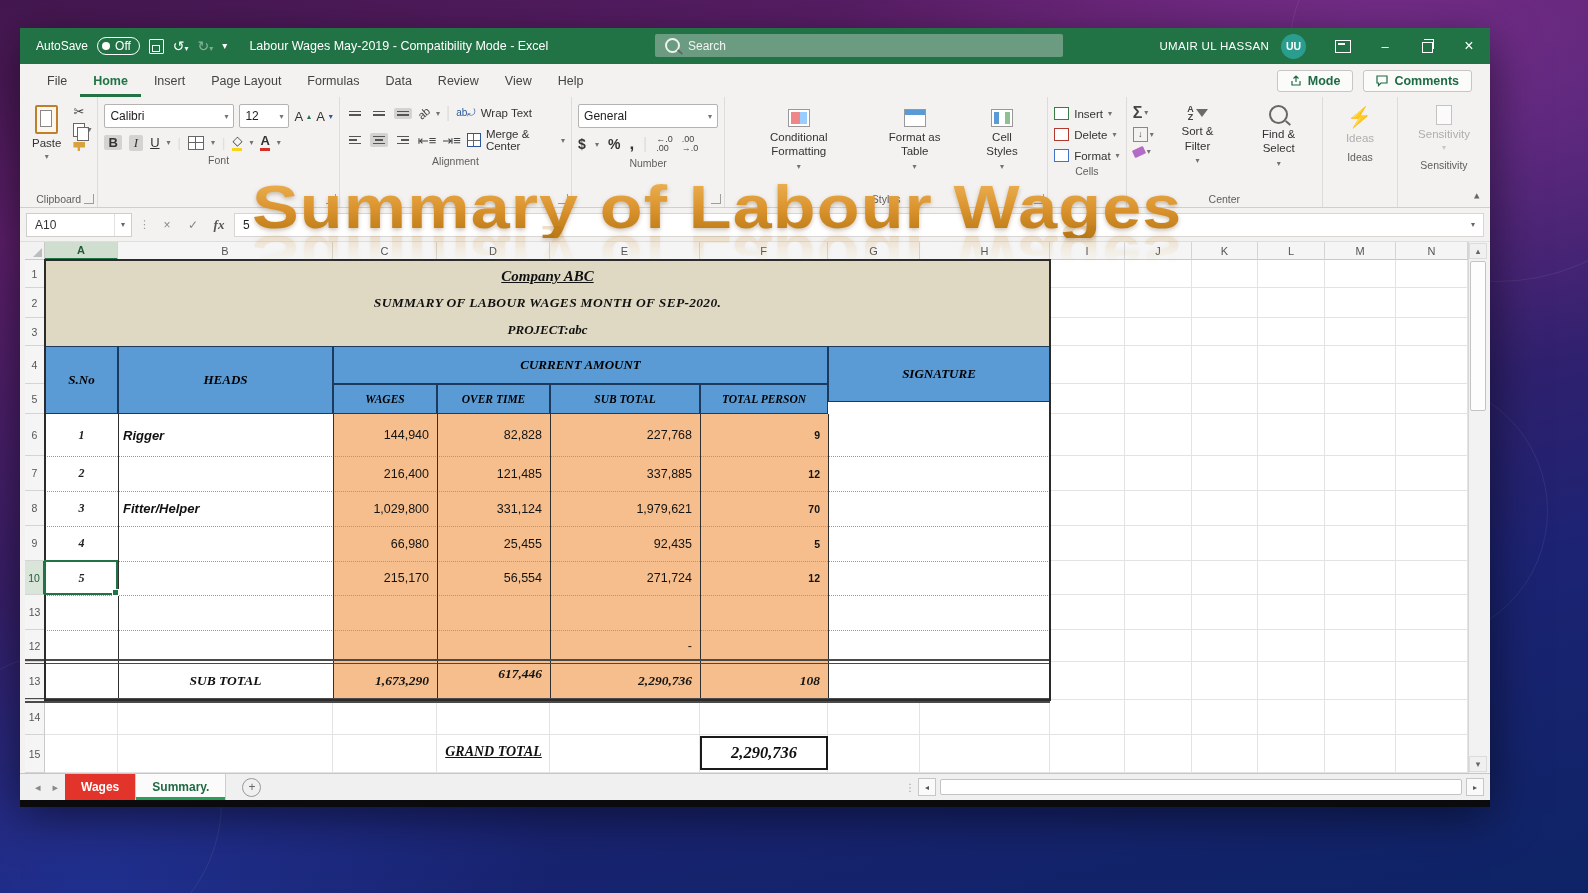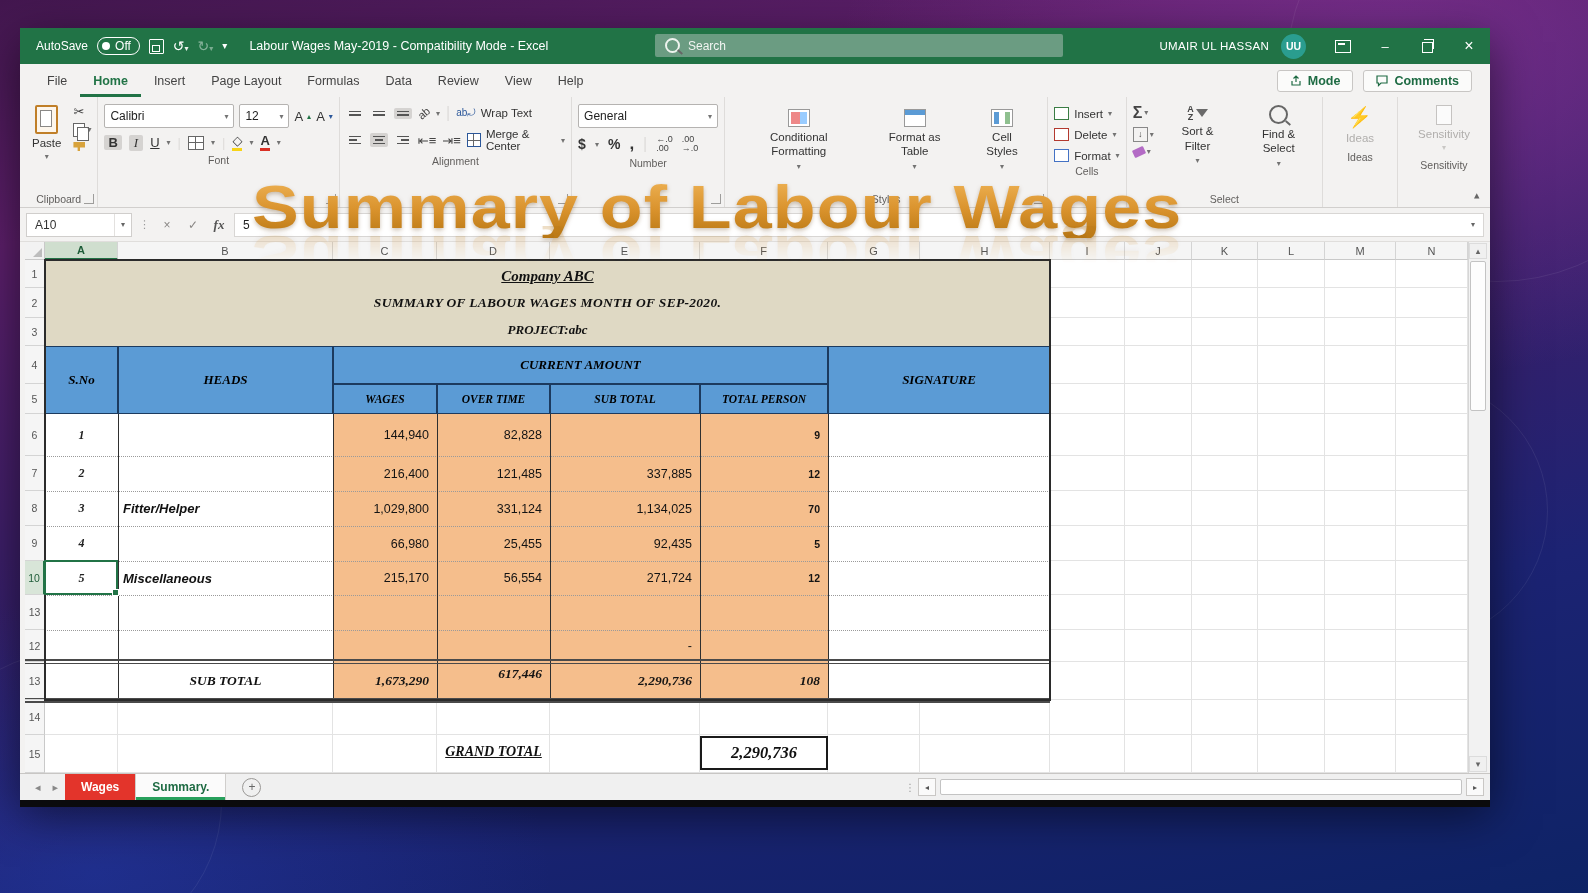--- a/index.html
+++ b/index.html
@@ -434,21 +434,21 @@
           <span class="twoline">Sort &amp; Filter</span>
             <span class="caret" style="color:#666">▾</span>
         </div>
         <div class="bigbtn">
           <span class="mag" style="width:15px;height:15px"></span>
           <span class="twoline">Find &amp; Select</span>
             <span class="caret" style="color:#666">▾</span>
         </div>
       </div>
       <div class="rgroup-label">
-          <span>Select</span>
+          <span>Center</span>
         </div>
     </div>
 
     <div class="rgroup" style="min-width:62px">
       <div class="bigbtn dim" style="margin:0 auto">
         <span class="bolt">⚡</span>
         <span>Ideas</span>
       </div>
       <div class="rgroup-label">
           <span>Ideas</span>
@@ -732,55 +732,56 @@
         <div class="bz3">PROJECT:abc</div>
       </div>
       <div class="orange" style="left: 313px; top: 172px; width: 495px; height: 286px;"></div>
       <div class="blue" style="left: 25px; top: 104px; width: 73px; height: 68px;">S.No</div>
       <div class="blue" style="left: 313px; top: 104px; width: 495px; height: 38px;">CURRENT AMOUNT</div>
       <div class="blue" style="left: 98px; top: 104px; width: 215px; height: 68px;">HEADS</div>
       <div class="blue sub" style="left: 313px; top: 142px; width: 104px; height: 30px;">WAGES</div>
       <div class="blue sub" style="left: 417px; top: 142px; width: 113px; height: 30px;">OVER TIME</div>
       <div class="blue sub" style="left: 530px; top: 142px; width: 150px; height: 30px;">SUB TOTAL</div>
       <div class="blue sub" style="left: 680px; top: 142px; width: 128px; height: 30px;">TOTAL PERSON</div>
-      <div class="blue" style="left: 808px; top: 104px; width: 222px; height: 68px;">SIGNATURE</div>
+      <div class="blue" style="left: 808px; top: 104px; width: 222px; height: 56px;">SIGNATURE</div>
       <div class="dot" style="left: 25px; top: 214px; width: 1005px; height: 1px;"></div>
       <div class="dot" style="left: 25px; top: 249px; width: 1005px; height: 1px;"></div>
       <div class="dot" style="left: 25px; top: 284px; width: 1005px; height: 1px;"></div>
       <div class="dot" style="left: 25px; top: 319px; width: 1005px; height: 1px;"></div>
       <div class="dot" style="left: 25px; top: 353px; width: 1005px; height: 1px;"></div>
       <div class="dot" style="left: 25px; top: 388px; width: 1005px; height: 1px;"></div>
       <div class="vline" style="left: 98px; top: 172px; width: 1px; height: 286px;"></div>
       <div class="vline" style="left: 313px; top: 172px; width: 1px; height: 286px;"></div>
       <div class="vline" style="left: 417px; top: 172px; width: 1px; height: 286px;"></div>
       <div class="vline" style="left: 530px; top: 172px; width: 1px; height: 286px;"></div>
       <div class="vline" style="left: 680px; top: 172px; width: 1px; height: 286px;"></div>
       <div class="vline" style="left: 808px; top: 172px; width: 1px; height: 286px;"></div>
       <div class="sno" style="left: 25px; top: 172px; width: 73px; height: 42px;">1</div>
+      <div class="headcell" style="left: 103px; top: 172px; width: 205px; height: 42px;">Rigger</div>
       <div class="num" style="left: 313px; top: 172px; width: 96px; height: 42px;">144,940</div>
       <div class="num" style="left: 417px; top: 172px; width: 105px; height: 42px;">82,828</div>
+      <div class="num" style="left: 530px; top: 172px; width: 142px; height: 42px;">227,768</div>
       <div class="num small" style="left: 680px; top: 172px; width: 120px; height: 42px;">9</div>
       <div class="sno" style="left: 25px; top: 214px; width: 73px; height: 35px;">2</div>
       <div class="num" style="left: 313px; top: 214px; width: 96px; height: 35px;">216,400</div>
       <div class="num" style="left: 417px; top: 214px; width: 105px; height: 35px;">121,485</div>
       <div class="num" style="left: 530px; top: 214px; width: 142px; height: 35px;">337,885</div>
       <div class="num small" style="left: 680px; top: 214px; width: 120px; height: 35px;">12</div>
       <div class="sno" style="left: 25px; top: 249px; width: 73px; height: 35px;">3</div>
       <div class="headcell" style="left: 103px; top: 249px; width: 205px; height: 35px;">Fitter/Helper</div>
       <div class="num" style="left: 313px; top: 249px; width: 96px; height: 35px;">1,029,800</div>
       <div class="num" style="left: 417px; top: 249px; width: 105px; height: 35px;">331,124</div>
-      <div class="num" style="left: 530px; top: 249px; width: 142px; height: 35px;">1,134,025</div>
+      <div class="num" style="left: 530px; top: 249px; width: 142px; height: 35px;">1,979,621</div>
       <div class="num small" style="left: 680px; top: 249px; width: 120px; height: 35px;">70</div>
       <div class="sno" style="left: 25px; top: 284px; width: 73px; height: 35px;">4</div>
       <div class="num" style="left: 313px; top: 284px; width: 96px; height: 35px;">66,980</div>
       <div class="num" style="left: 417px; top: 284px; width: 105px; height: 35px;">25,455</div>
       <div class="num" style="left: 530px; top: 284px; width: 142px; height: 35px;">92,435</div>
       <div class="num small" style="left: 680px; top: 284px; width: 120px; height: 35px;">5</div>
       <div class="sno" style="left: 25px; top: 319px; width: 73px; height: 34px;">5</div>
-      <div class="headcell" style="left: 103px; top: 319px; width: 205px; height: 34px;">Miscellaneous</div>
       <div class="num" style="left: 313px; top: 319px; width: 96px; height: 34px;">215,170</div>
       <div class="num" style="left: 417px; top: 319px; width: 105px; height: 34px;">56,554</div>
       <div class="num" style="left: 530px; top: 319px; width: 142px; height: 34px;">271,724</div>
       <div class="num small" style="left: 680px; top: 319px; width: 120px; height: 34px;">12</div>
       <div class="num" style="left: 530px; top: 388px; width: 142px; height: 32px;">-</div>
       <div class="stlabel" style="left: 98px; top: 420px; width: 215px; height: 38px;">SUB TOTAL</div>
       <div class="num st" style="left: 313px; top: 420px; width: 96px; height: 38px;">1,673,290</div>
       <div class="num st" style="left: 417px; top: 420px; width: 105px; height: 24px;">617,446</div>
       <div class="num st" style="left: 530px; top: 420px; width: 142px; height: 38px;">2,290,736</div>
       <div class="num st" style="left: 680px; top: 420px; width: 120px; height: 38px;">108</div>

